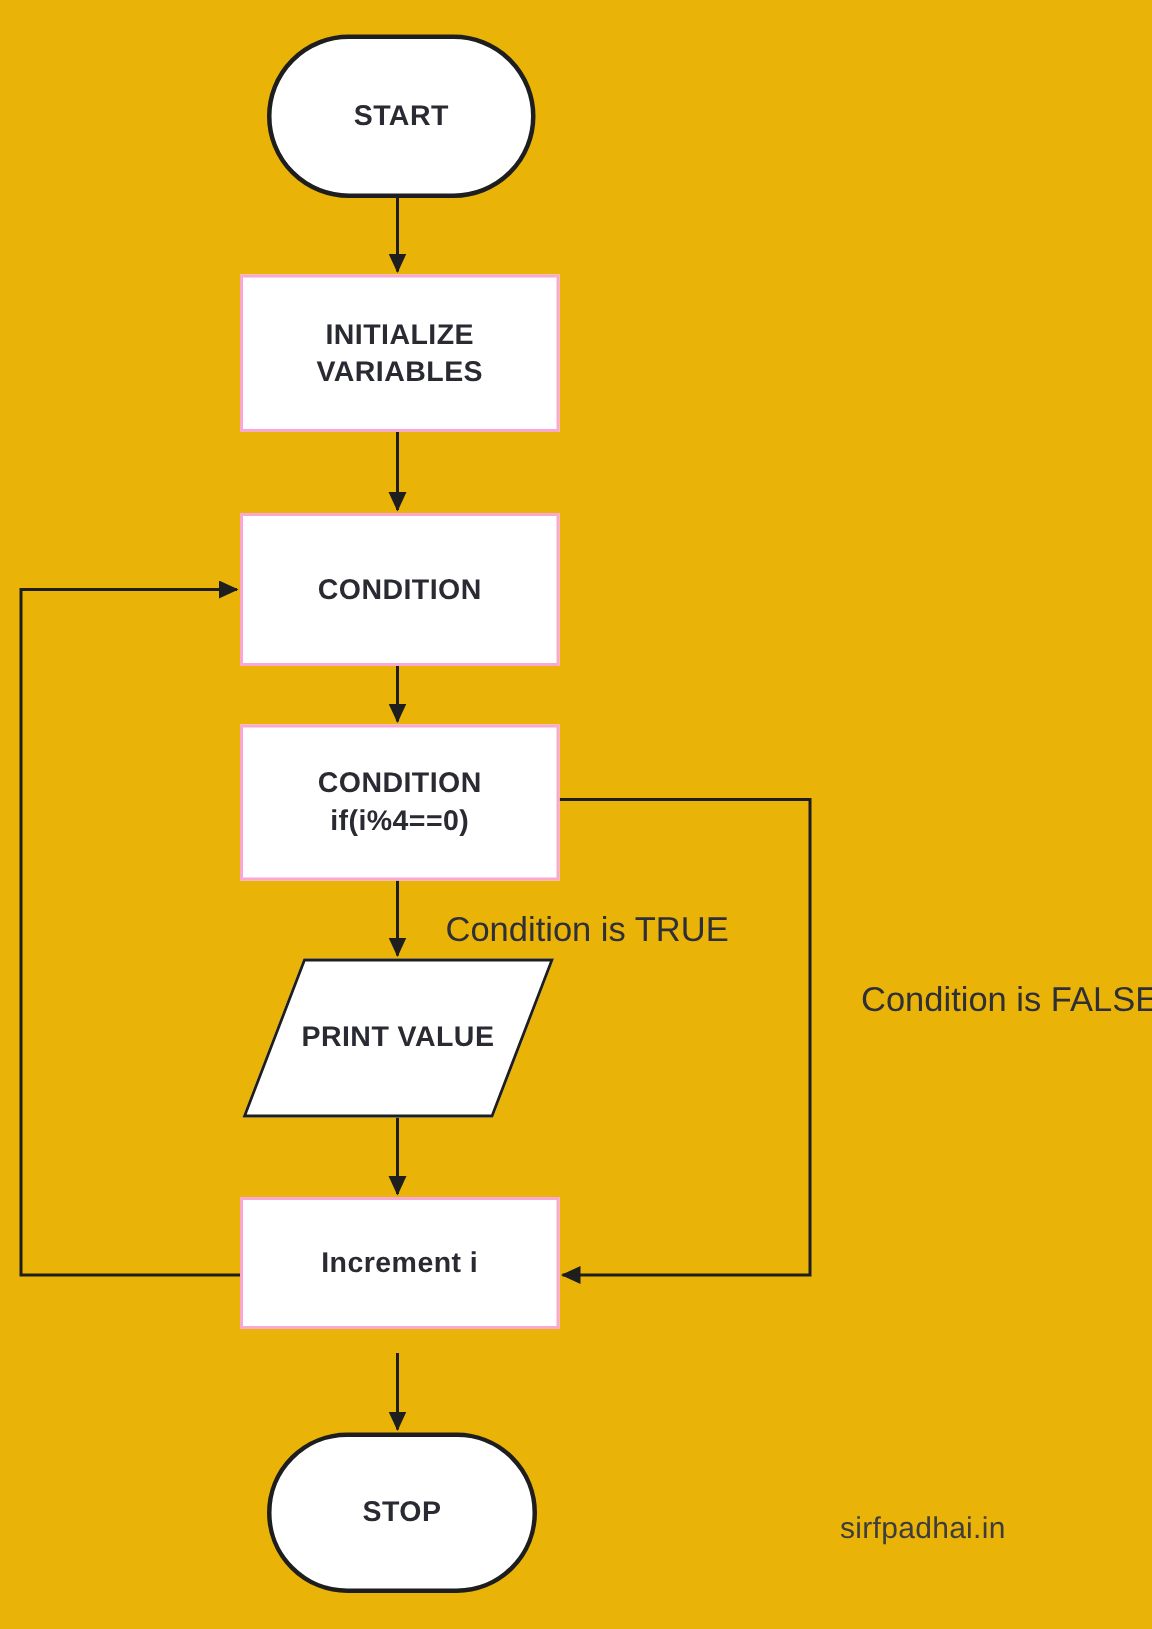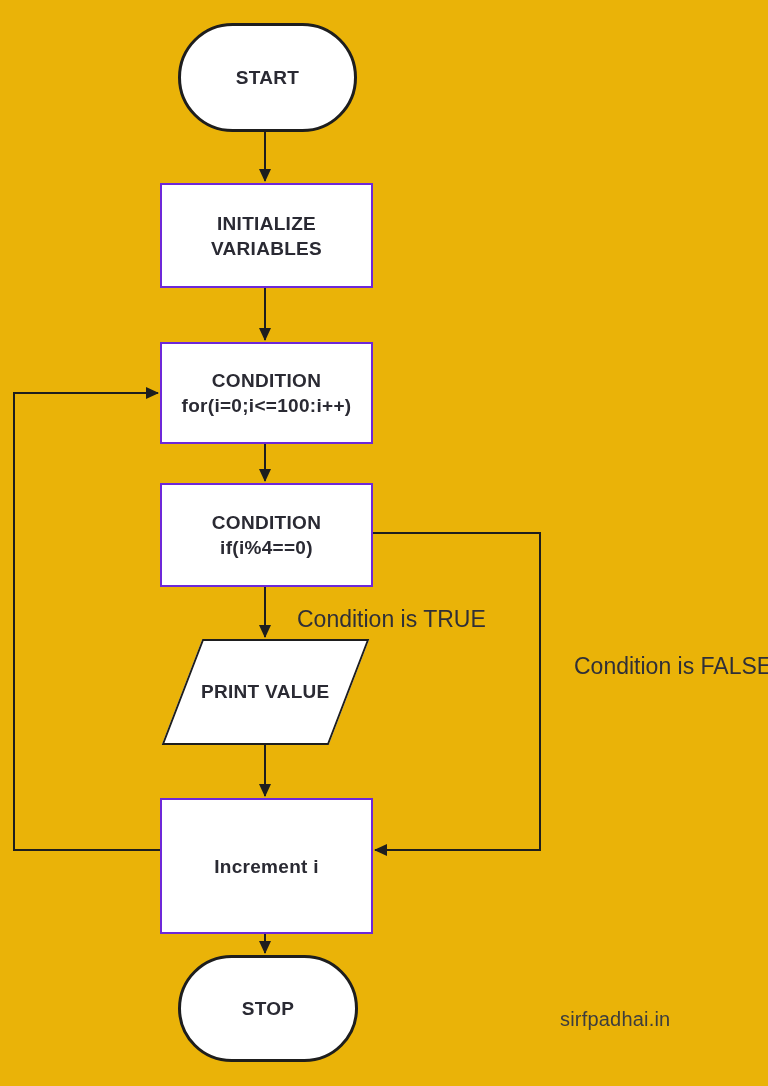--- a/index.html
+++ b/index.html
@@ -25,26 +25,26 @@
     background: #ffffff;
     color: #2a2a33;
     font-weight: 700;
     font-size: 19px;
     line-height: 25px;
     text-align: center;
     box-sizing: border-box;
     letter-spacing: 0.3px;
   }
   .stadium { border: 3px solid #1e1e1e; border-radius: 56px; }
-  .rect    { border: 2px solid #6d28d9; }
+  .rect    { border: 2px solid #f9a8d4; }
   #node-start     { left: 178px; top: 23px;  width: 179px; height: 109px; }
   #node-init      { left: 160px; top: 183px; width: 213px; height: 105px; }
   #node-loop      { left: 160px; top: 342px; width: 213px; height: 102px; }
   #node-if        { left: 160px; top: 483px; width: 213px; height: 104px; }
-  #node-increment { left: 160px; top: 798px; width: 213px; height: 136px; }
+  #node-increment { left: 160px; top: 798px; width: 213px; height: 88px; }
   #node-stop      { left: 178px; top: 955px; width: 180px; height: 107px; }
   #node-print {
     position: absolute;
     left: 182px; top: 639px;
     width: 167px; height: 106px;
     border: 2px solid #1e1e1e;
     background: #ffffff;
     transform: skewX(-21deg);
     display: flex;
     align-items: center;
@@ -103,21 +103,20 @@
     <span>START</span>
   </div>
 
   <div class="node rect" id="node-init">
     <span>INITIALIZE</span>
     <span>VARIABLES</span>
   </div>
 
   <div class="node rect" id="node-loop">
     <span>CONDITION</span>
-    <span>for(i=0;i&lt;=100:i++)</span>
   </div>
 
   <div class="node rect" id="node-if">
     <span>CONDITION</span>
     <span>if(i%4==0)</span>
   </div>
 
   <div id="node-print">
     <span class="label">PRINT VALUE</span>
   </div>

